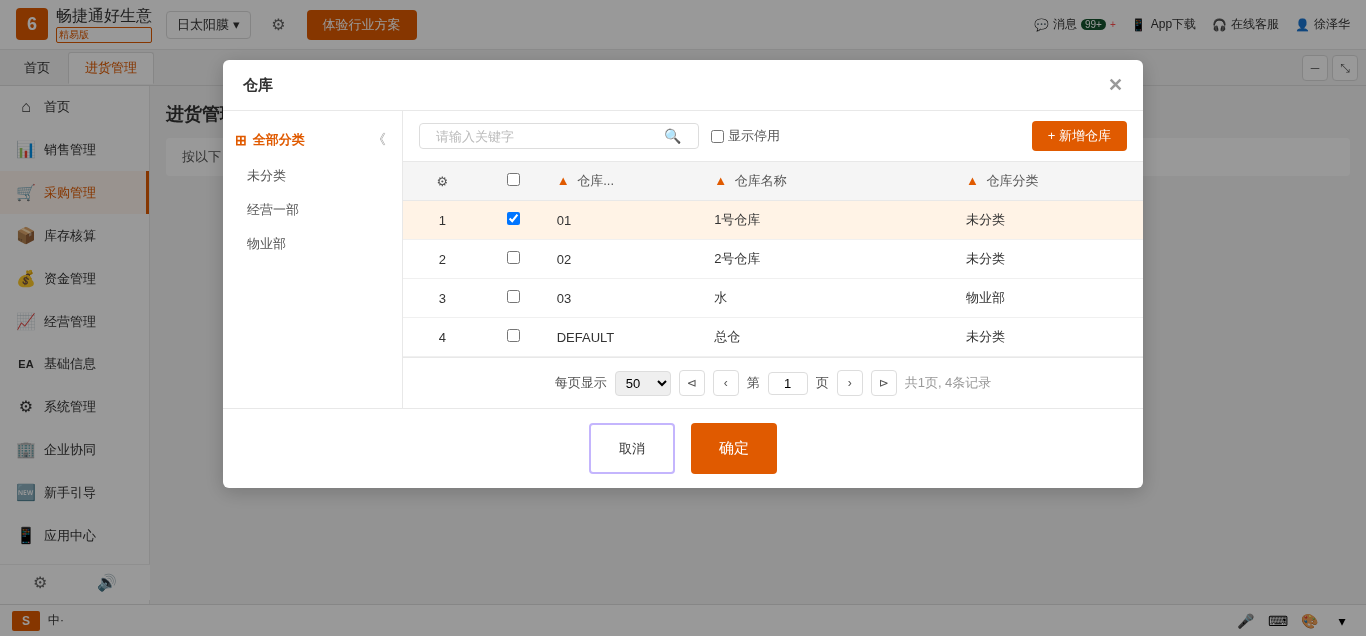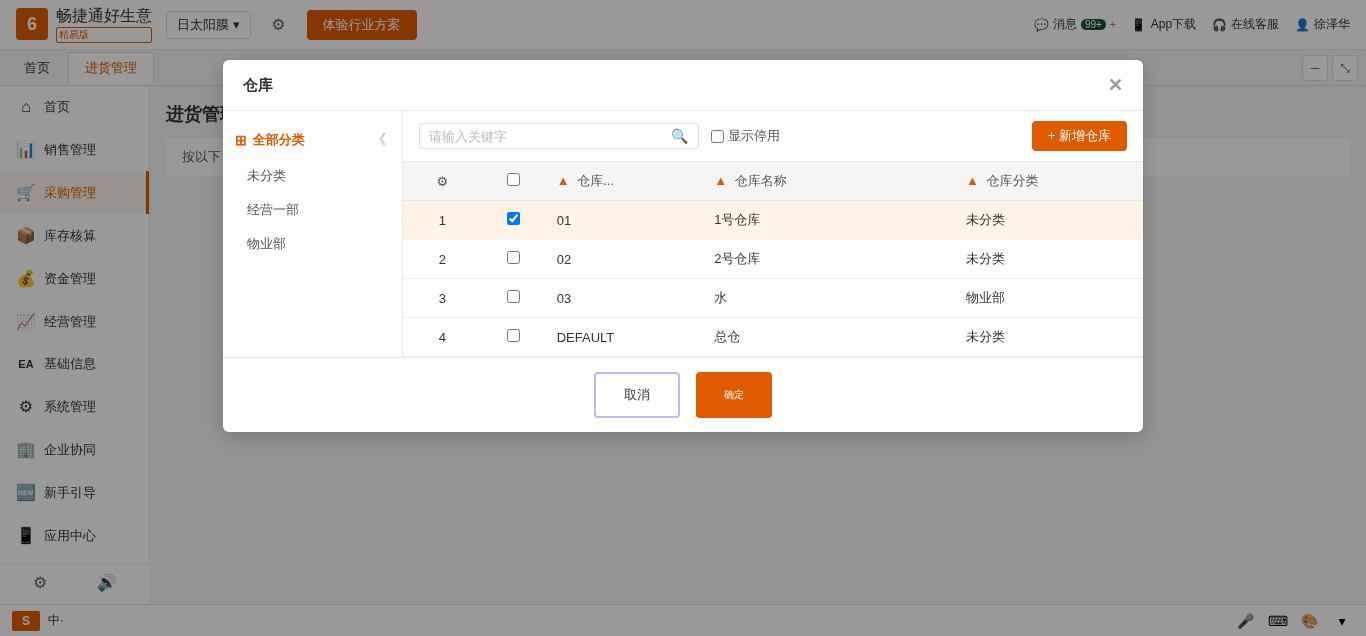--- a/index.html
+++ b/index.html
@@ -259,21 +259,21 @@
       align-items: center;
       padding: 10px 16px;
       gap: 12px;
       border-bottom: 1px solid #e8e8e8;
     }
     .search-box {
       display: flex;
       align-items: center;
       border: 1px solid #ddd;
       border-radius: 4px;
-      padding: 4px 9px;
+      padding: 4px 16px;
       gap: 4px;
       flex: 1;
       max-width: 280px;
     }
     .search-input {
       border: none;
       outline: none;
       font-size: 13px;
       color: #333;
       width: 100%;
@@ -389,21 +389,21 @@
       font-size: 13px;
       color: #333;
     }
     .btn-confirm {
       padding: 16px 28px;
       border: none;
       border-radius: 4px;
       background: #e05a00;
       color: white;
       cursor: pointer;
-      font-size: 10px;
+      font-size: 15px;
     }
 
     
     .page-title { font-size: 18px; font-weight: 600; color: #333; margin-bottom: 12px; }
     .filter-bar {
       background: #fff;
       padding: 10px 16px;
       border-radius: 4px;
       margin-bottom: 12px;
       font-size: 13px;
@@ -664,20 +664,36 @@
       <input type="checkbox" style="">
     </td>
     <td class="col-code">DEFAULT</td>
     <td class="col-name">总仓</td>
     <td class="col-cat">未分类</td>
   </tr>
               </tbody>
           </table>
         </div>
 
+        <div class="pagination">
+          <span>每页显示</span>
+          <select class="page-select">
+            <option>50</option>
+            <option>20</option>
+            <option>100</option>
+          </select>
+          <button class="page-btn">⊲</button>
+          <button class="page-btn">‹</button>
+          <span>第</span>
+          <input class="page-input" type="text" value="1" style="">
+          <span>页</span>
+          <button class="page-btn">›</button>
+          <button class="page-btn">⊳</button>
+          <span class="page-info">共1页, 4条记录</span>
+        </div>
       </div>
     </div>
 
     <div class="modal-footer">
       <button class="btn-cancel">取消</button>
       <button class="btn-confirm">确定</button>
     </div>
   </div>
 </div>
 

